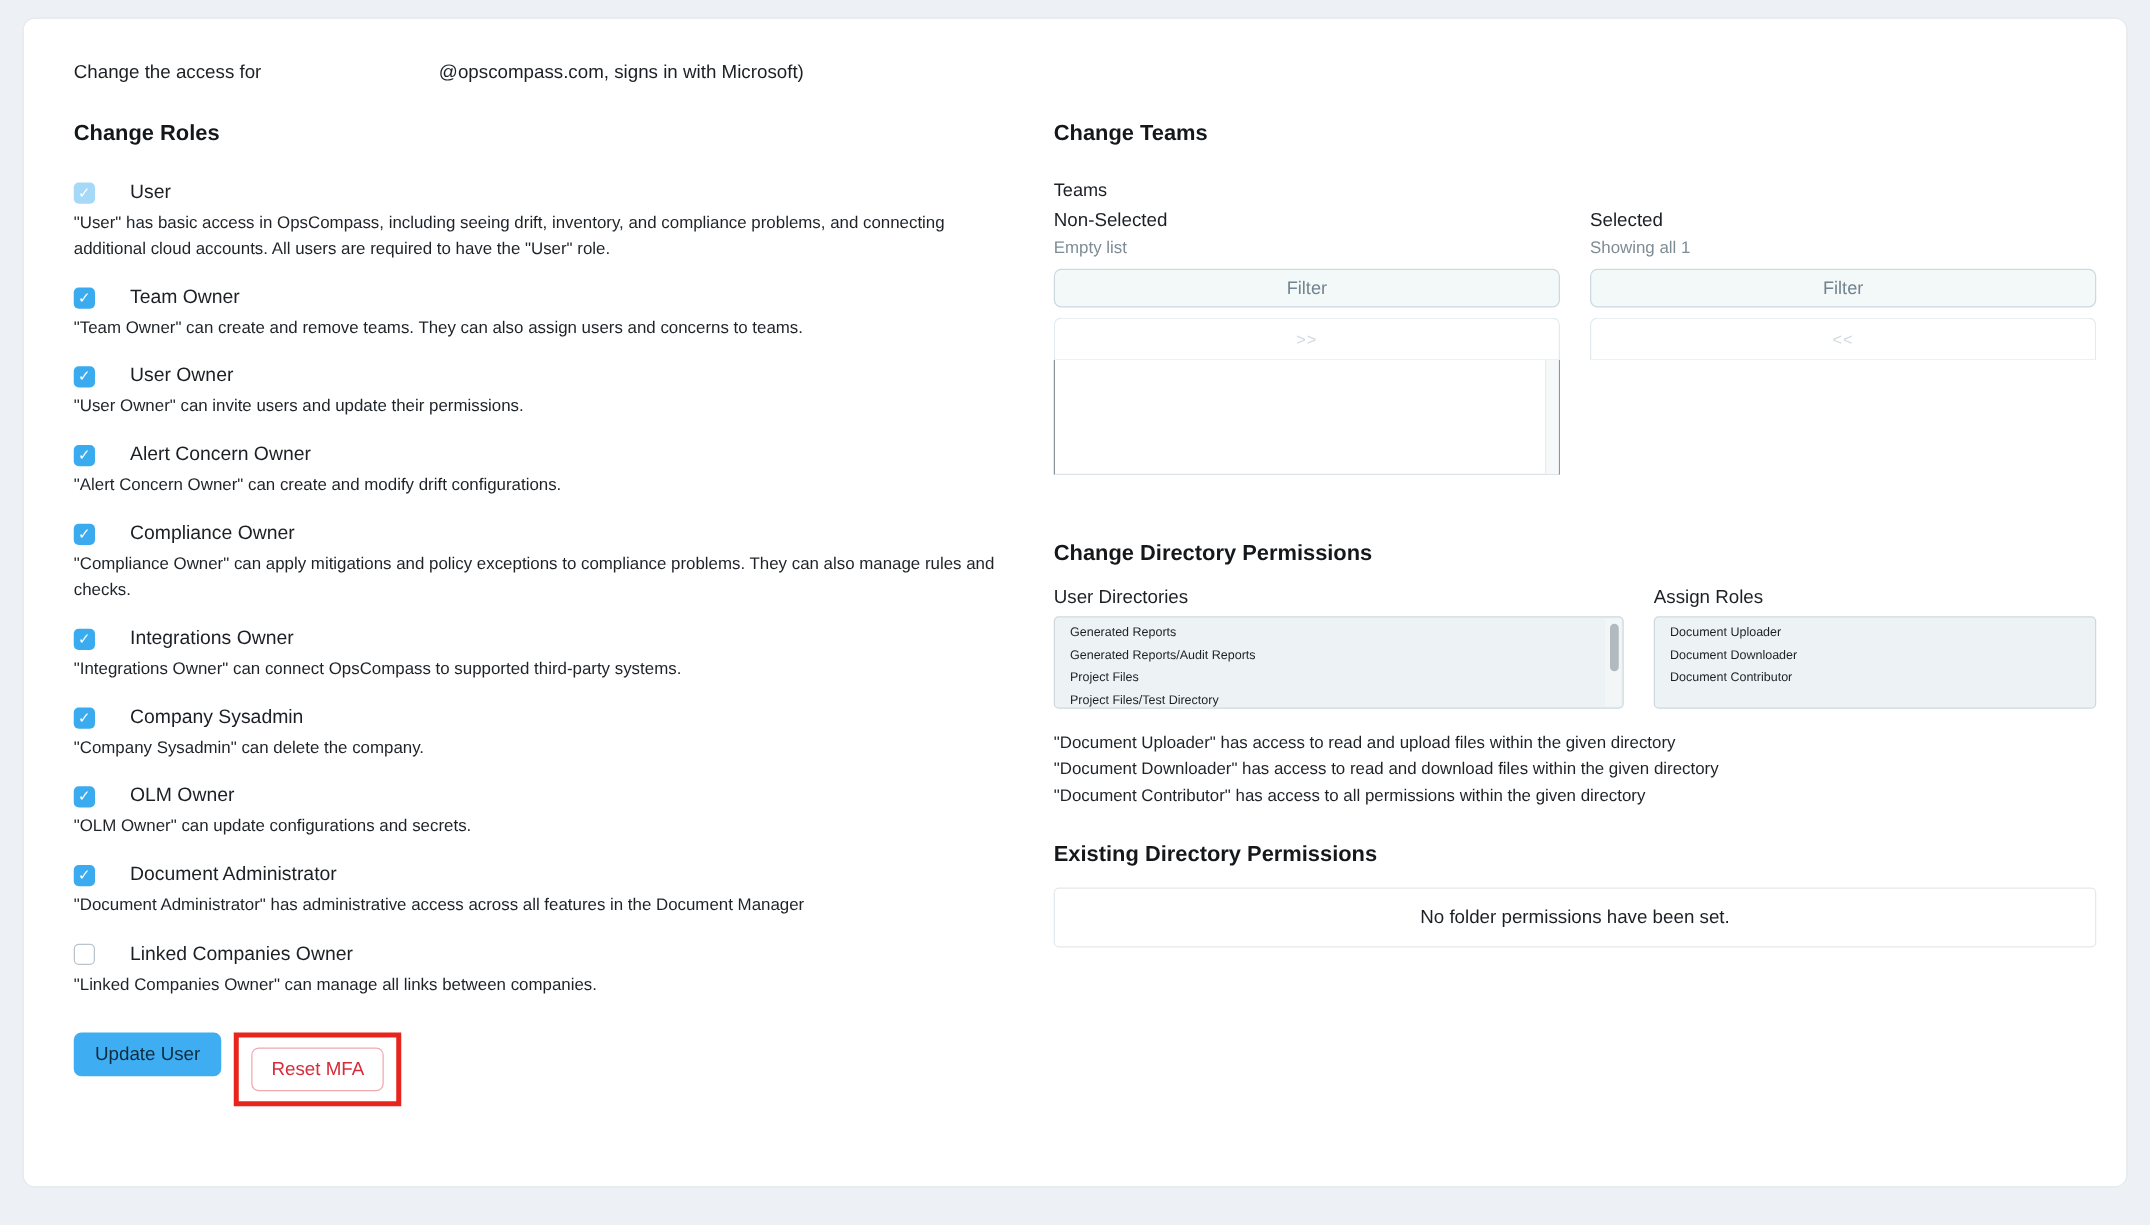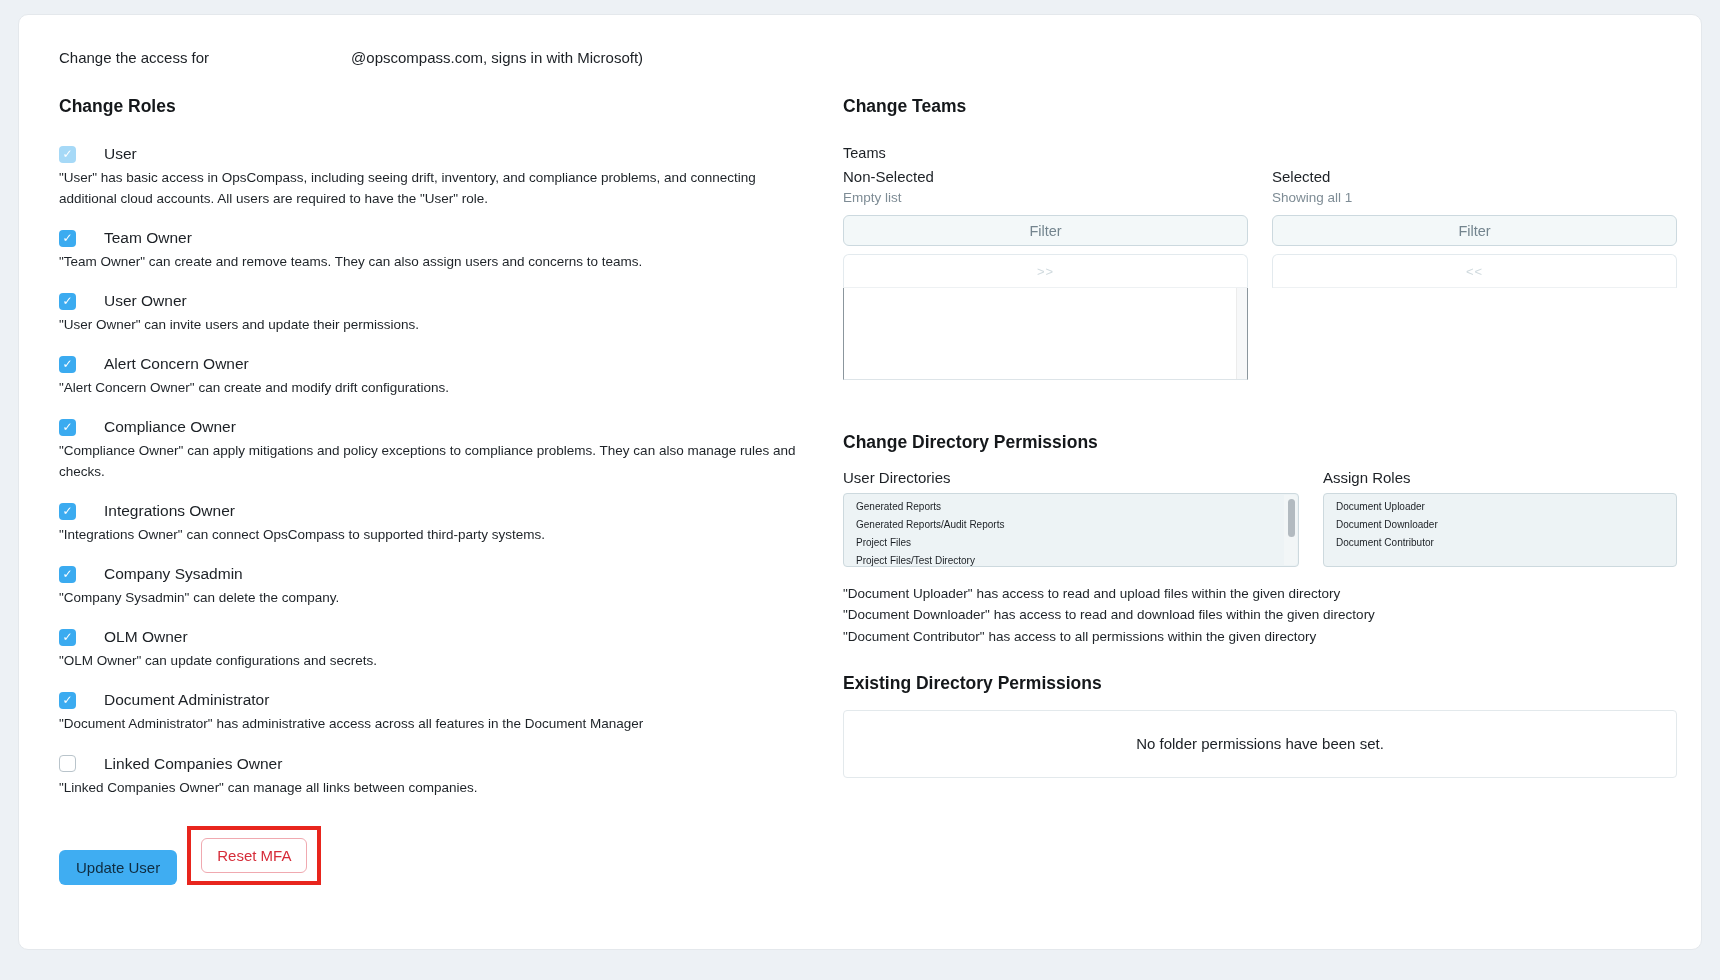--- a/index.html
+++ b/index.html
@@ -31,21 +31,21 @@
     width:17px; height:17px; border-radius:4px; flex:none;
     background:#fff; border:1.5px solid #b9c4cb; margin-right:8px;
     display:inline-flex; align-items:center; justify-content:center;
   }
   .checkbox.checked { background:var(--accent-blue,#3babf0); border:none; }
   .checkbox.checked.light { background:#a6d9f7; }
   .checkbox.checked::after { content:"✓"; color:#fff; font-size:12px; font-weight:700; line-height:1; }
   .role-label { font-size:15.5px; }
   .role-desc { font-size:13.5px; line-height:1.56; color:#1e2328; }
   
-  .btn-row { display:flex; align-items:flex-end; margin-top:28px; }
+  .btn-row { display:flex; align-items:flex-start; margin-top:28px; }
   .btn-update {
     background:var(--button-blue,#3fadf2); color:#0f2c40; border:none; border-radius:6px;
     font-size:15px; padding:9px 17px; font-family:inherit; cursor:pointer;
   }
   .reset-annotation {
     border:4px solid var(--annotation-red,#e8251d); padding:8px 10px; margin-left:10px;
     display:inline-flex;
   }
   .btn-reset {
     background:#fff; color:var(--danger-red,#d62c39); border:1px solid #f0a9b0; border-radius:6px;
@@ -89,21 +89,21 @@
     height:74px; overflow:hidden; padding-top:4px; font-size:10px;
   }
   .lb-item { padding:0 12px; line-height:18px; white-space:nowrap; }
   .dir-scroll-track { position:absolute; right:1px; top:1px; bottom:1px; width:13px; background:#f2f6f7; border-radius:0 3px 3px 0; }
   .dir-scroll-thumb { position:absolute; right:3px; top:5px; width:7px; height:38px; background:#b2bac0; border-radius:4px; }
   .dir-notes { margin-top:16px; }
   .dir-note { font-size:13.5px; line-height:1.58; color:#1e2328; }
   
   .existing-section { margin-top:26px; }
   .existing-box {
-    margin-top:16px; height:68px; border:1px solid #e3e9ec; border-radius:4px;
+    margin-top:16px; height:48px; border:1px solid #e3e9ec; border-radius:4px;
     display:flex; align-items:center; justify-content:center; font-size:15px;
   }
 </style>
 </head>
 <body>
 
 <div class="card">
 
   <div class="access-header">
     <span>Change the access for</span>

